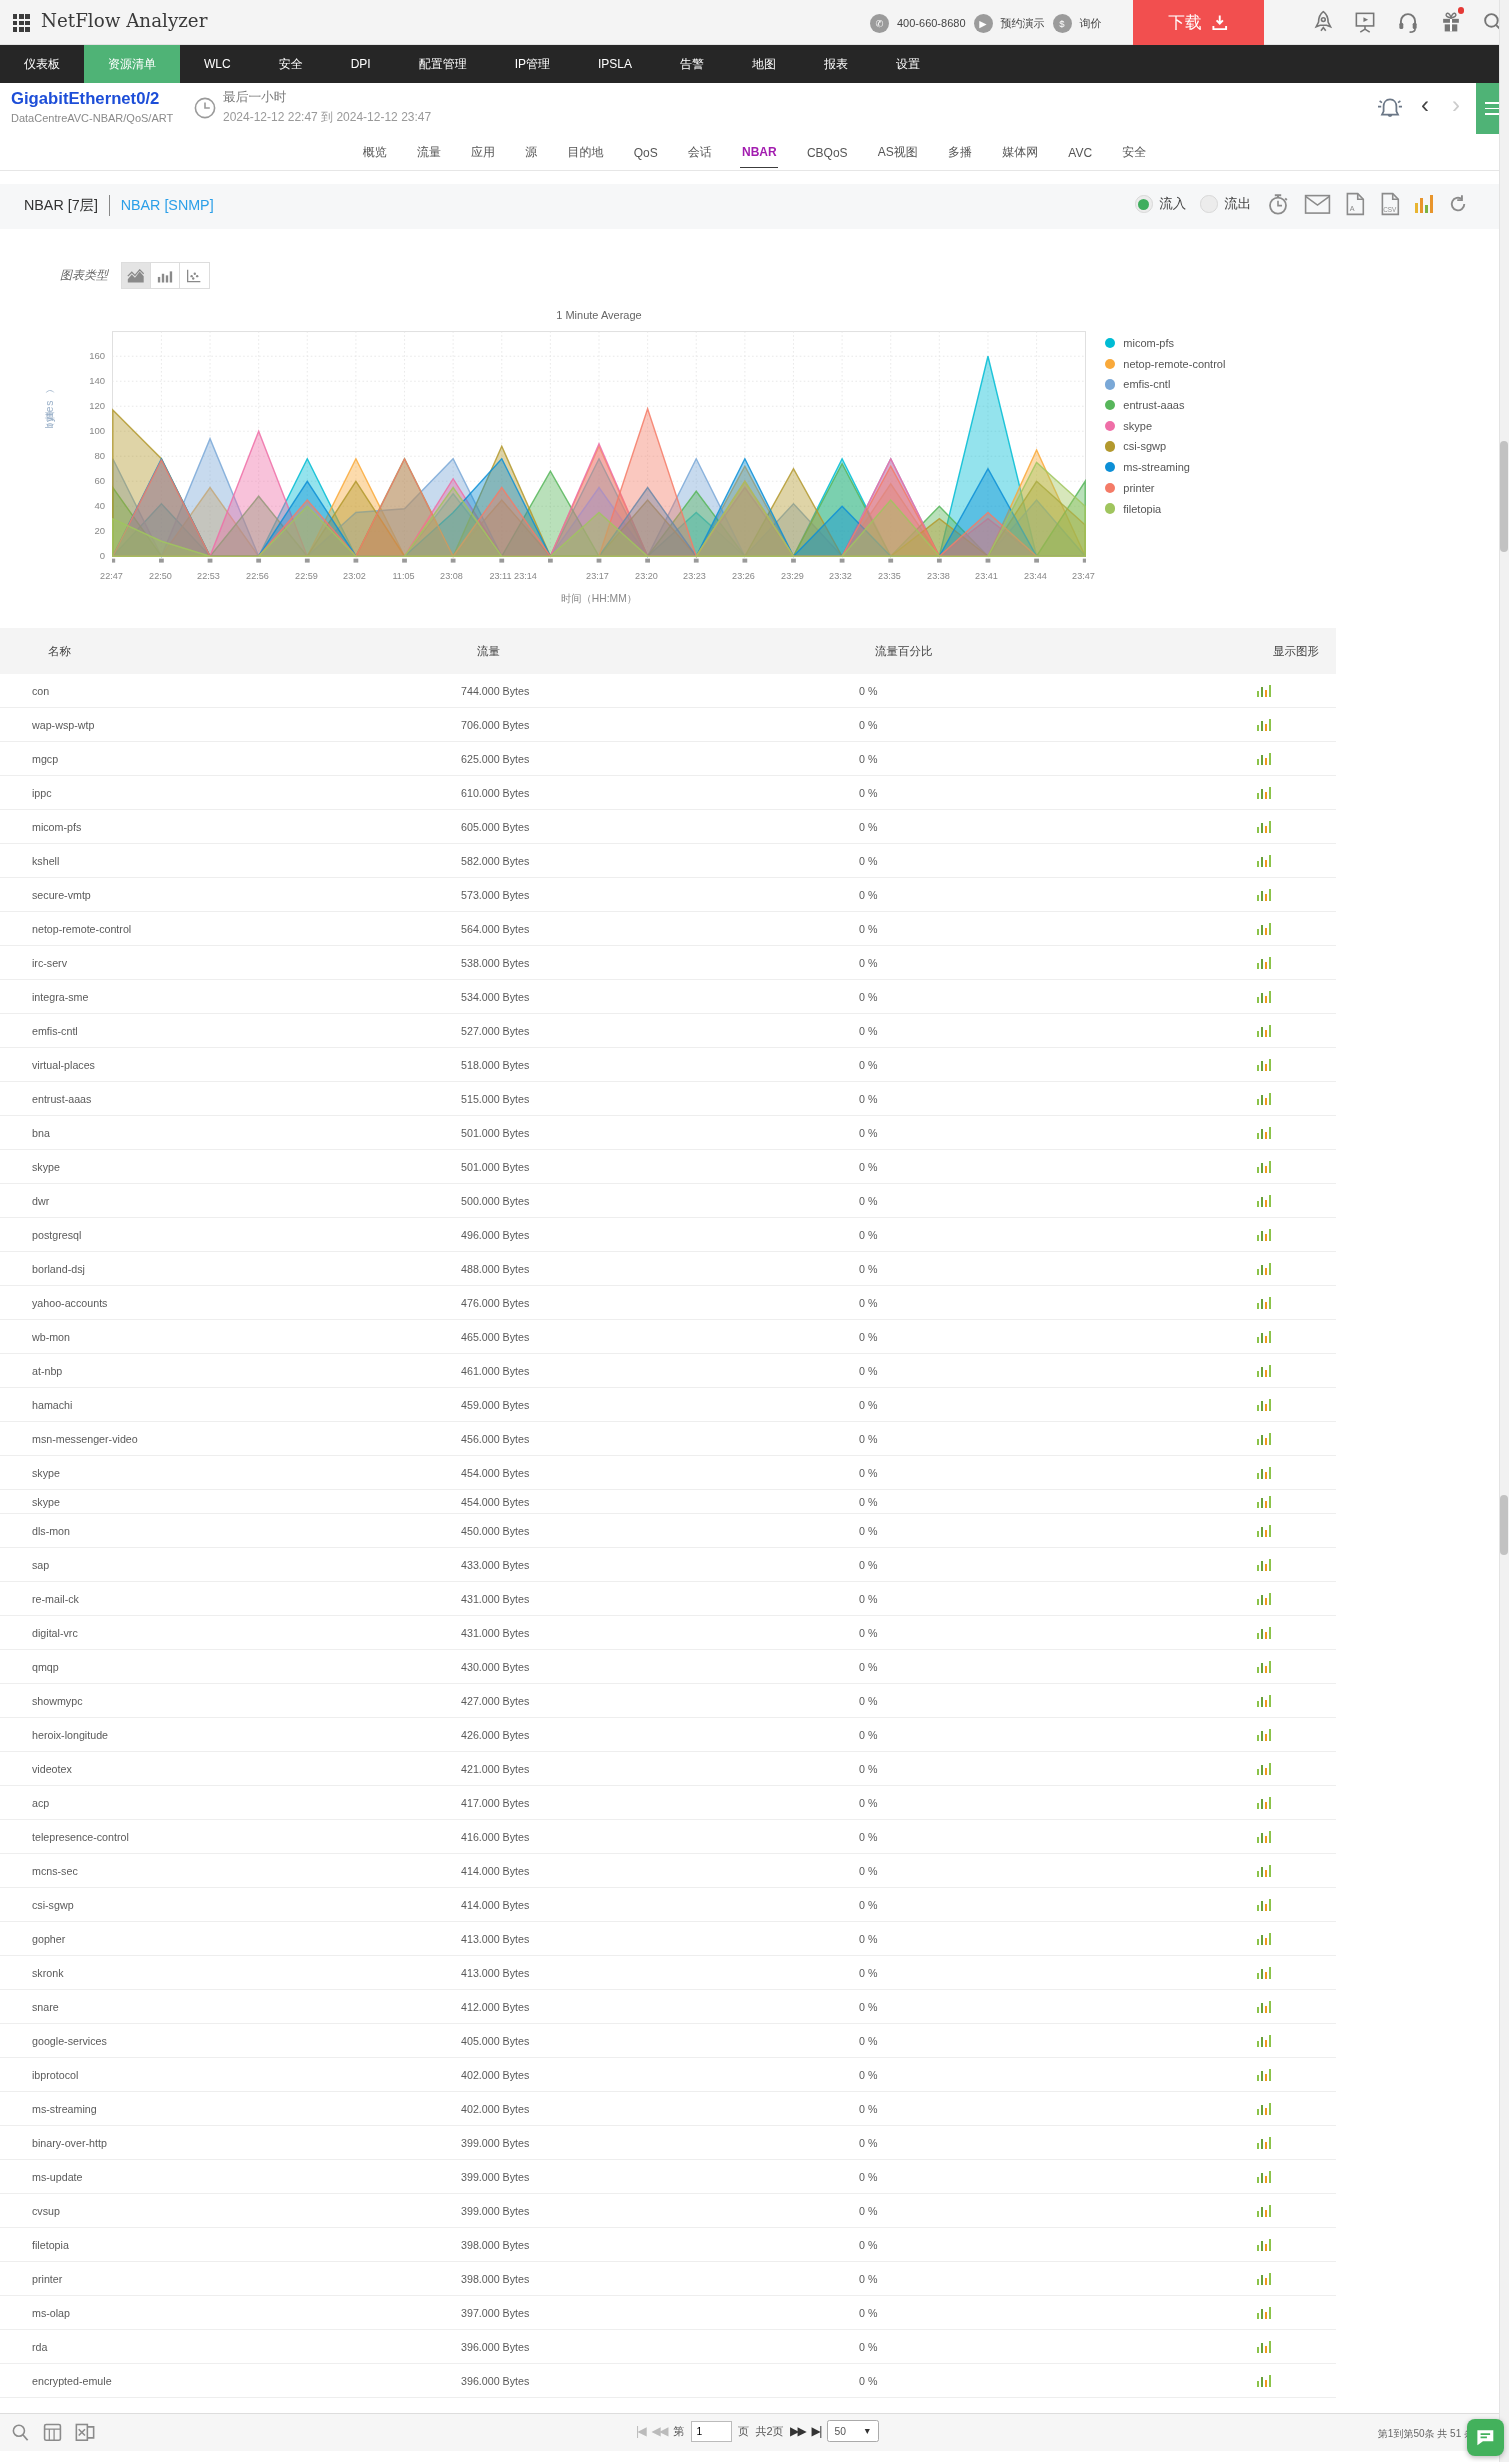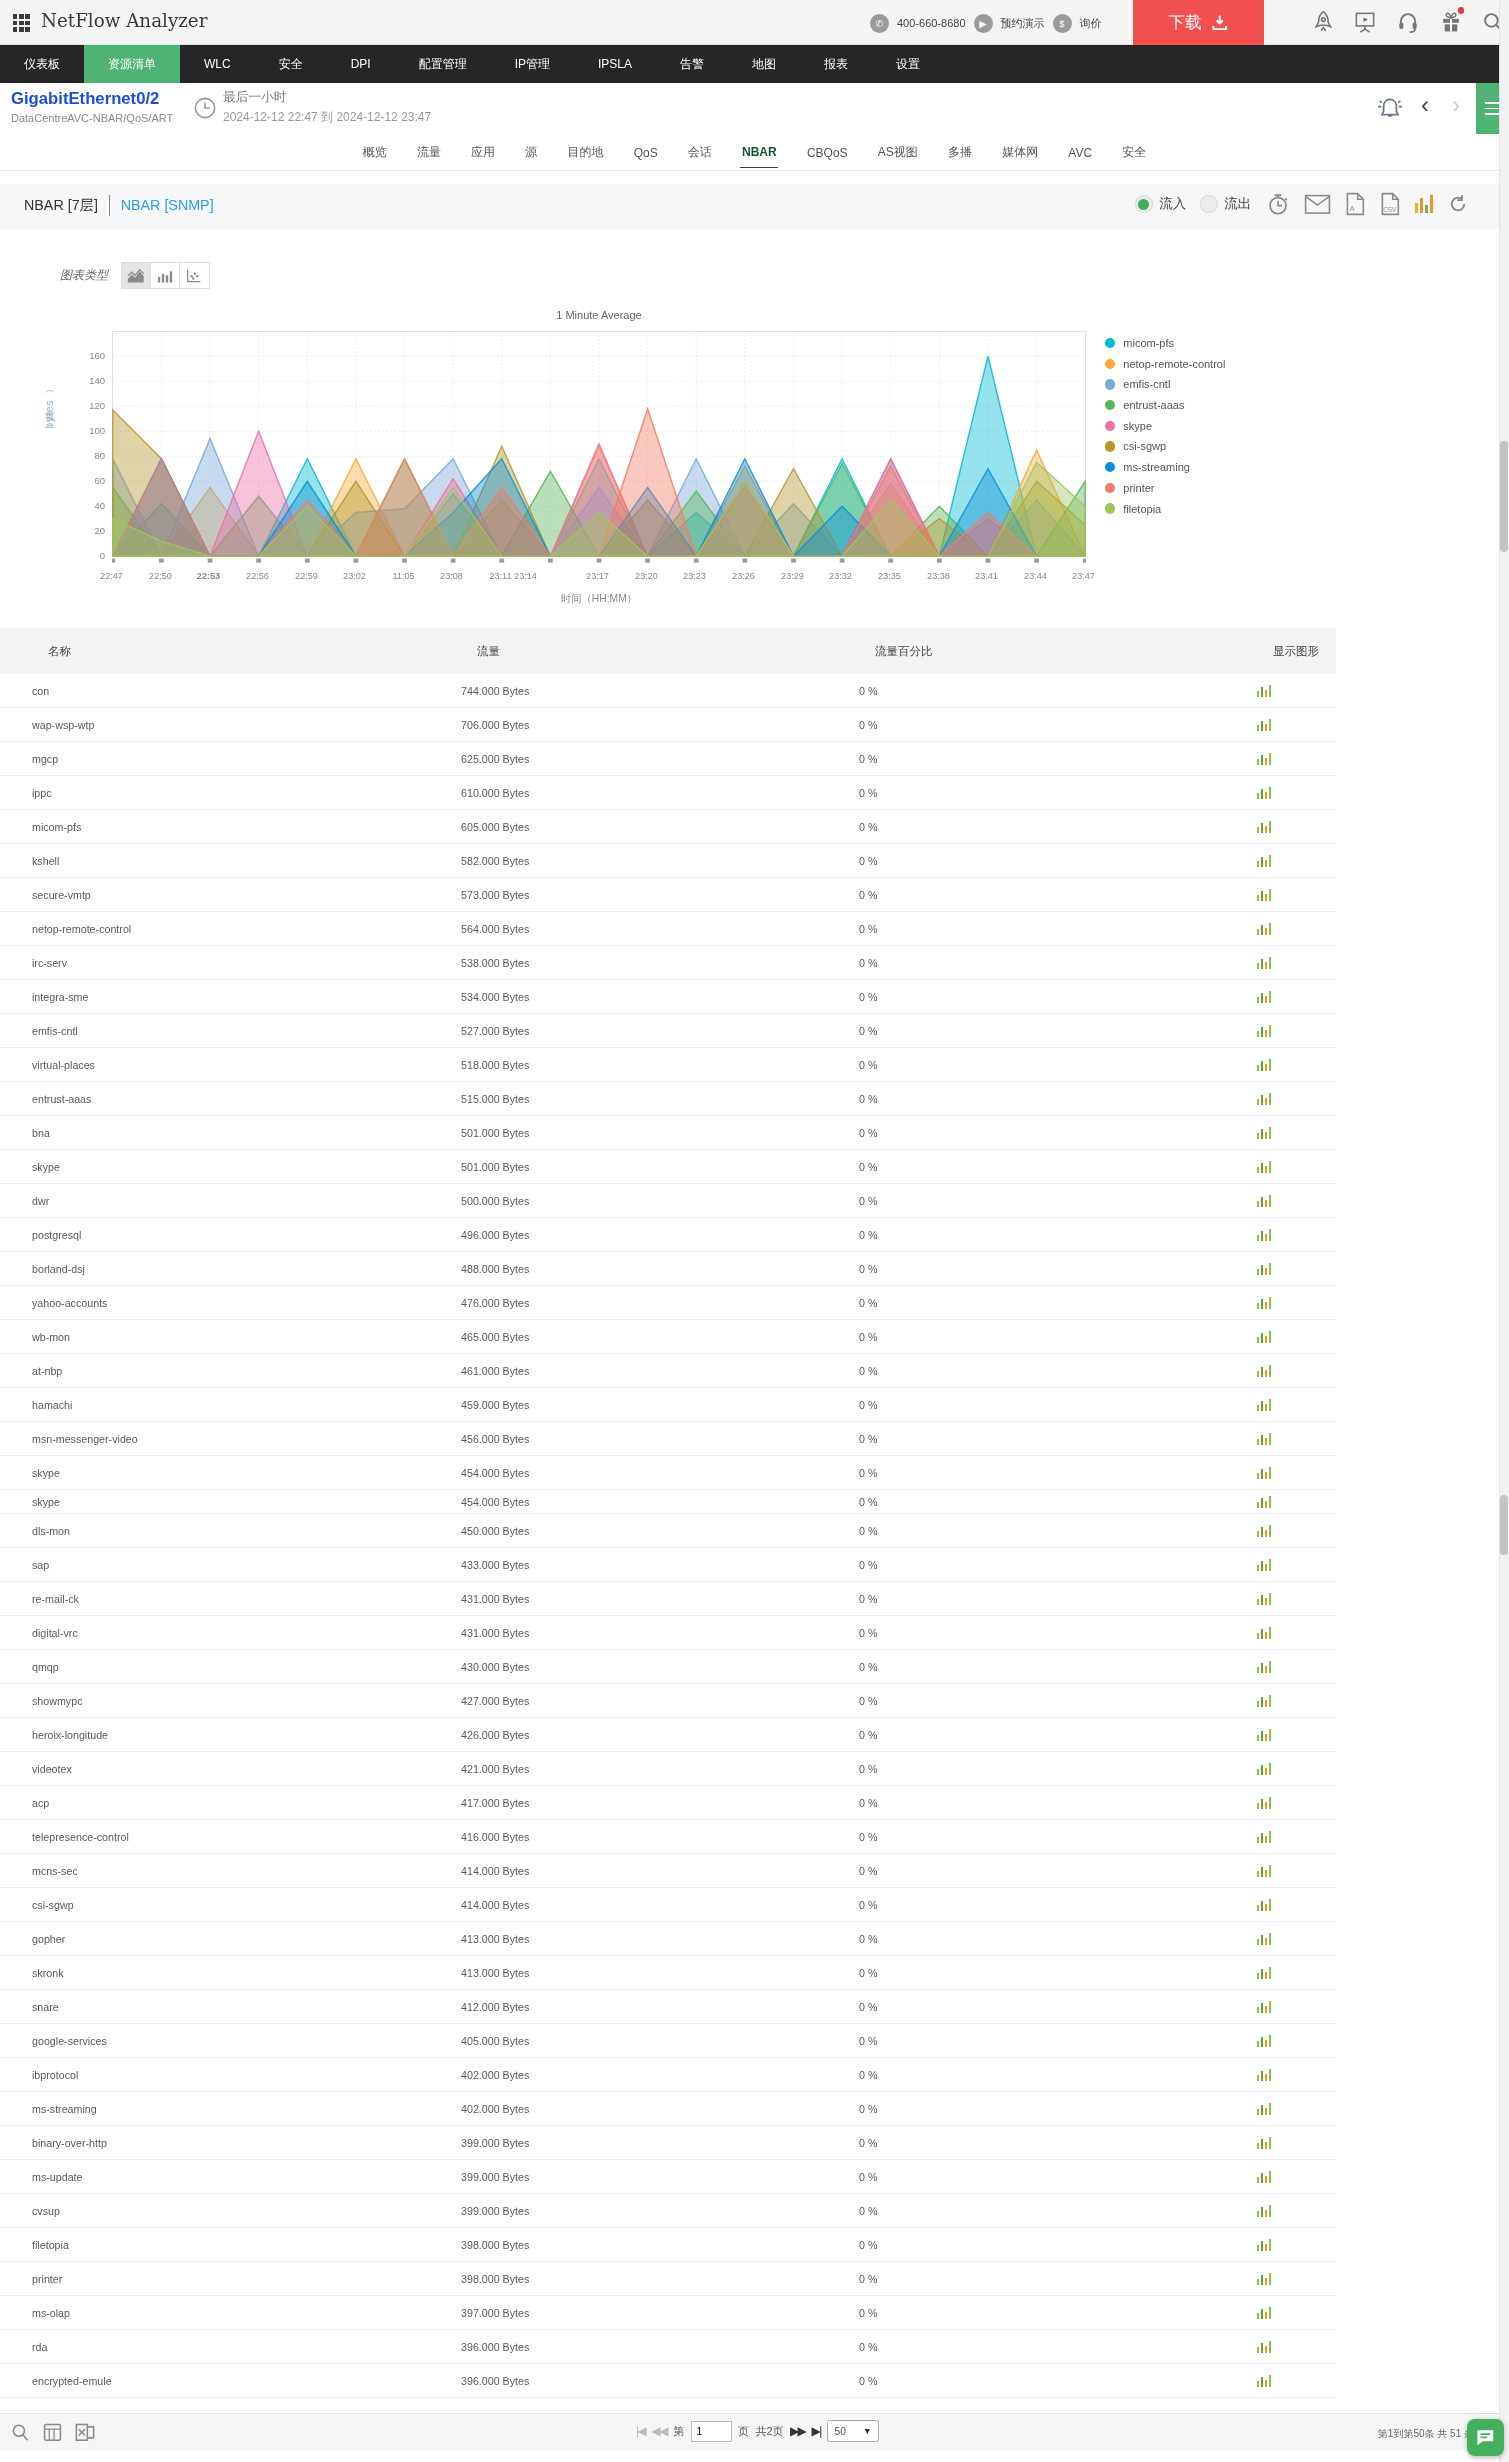--- a/index.html
+++ b/index.html
@@ -34,21 +34,21 @@
   .time-range { position:absolute; left:223px; top:26px; font-size:12px; color:#999; }
   .bell-ring { position:absolute; left:1374px; top:9.5px; }
   .chev { position:absolute; top:8px; font-size:24px; color:#444; cursor:pointer; line-height:27px; }
   .chev.disabled { color:#ccc; }
   .menu-green { position:absolute; left:1476px; top:0; width:33px; height:51px; background:#4fb376; display:flex; flex-direction:column; justify-content:center; align-items:center; gap:4px; cursor:pointer; }
   .menu-green span { display:block; width:16px; height:1.6px; background:#fff; }
 
   
   .subtabs { position:absolute; left:0; top:134px; width:1509px; height:37px; border-bottom:0.8px solid #e6e6e6; display:flex; justify-content:center; gap:27px; align-items:center; }
   .subtab { font-size:12px; color:#555; cursor:pointer; padding:9.5px 1.6px 8px; }
-  .subtab.active { color:#14532d; border-bottom:1.6px solid #3c3c3c; font-weight:bold; }
+  .subtab.active { color:#a21caf; border-bottom:1.6px solid #3c3c3c; font-weight:bold; }
 
   
   .nbar-band { position:absolute; left:0; top:184px; width:1509px; height:45px; background:#f6f7f8; }
   .nbar-left { position:absolute; left:24px; top:11px; font-size:14.3px; color:#333; display:flex; gap:11px; align-items:center; }
   .nbar-left .divider { width:0.8px; height:20.7px; background:#888; }
   .nbar-link { color:#2b9fe8; cursor:pointer; }
   .nbar-right { position:absolute; right:40px; top:8px; display:flex; align-items:center; gap:14.3px; }
   .radio-row { display:flex; align-items:center; gap:6.4px; font-size:13.5px; color:#444; }
   .radio-outer { width:17.5px; height:17.5px; border-radius:50%; background:#ececec; border:0.8px solid #d8d8d8; display:flex; align-items:center; justify-content:center; cursor:pointer; }
   .radio-inner { width:11px; height:11px; border-radius:50%; background:#3fae5e; }
@@ -377,21 +377,21 @@
         <span class="ylab" style="left: 41px; top: 171px;">60</span>
         <span class="ylab" style="left: 41px; top: 146px;">80</span>
         <span class="ylab" style="left: 41px; top: 121px;">100</span>
         <span class="ylab" style="left: 41px; top: 96px;">120</span>
         <span class="ylab" style="left: 41px; top: 71px;">140</span>
         <span class="ylab" style="left: 41px; top: 46px;">160</span>
       </div>
     <div id="xlabs">
         <span class="xlab" style="left: 58px;">22:47</span>
         <span class="xlab" style="left: 107px;">22:50</span>
-        <span class="xlab" style="left: 155px; font-weight: bold;">22:53</span>
+        <span class="xlab" style="left: 155px;">22:53</span>
         <span class="xlab" style="left: 204px;">22:56</span>
         <span class="xlab" style="left: 253px;">22:59</span>
         <span class="xlab" style="left: 301px;">23:02</span>
         <span class="xlab" style="left: 350px;">11:05</span>
         <span class="xlab" style="left: 398px;">23:08</span>
         <span class="xlab" style="left: 447px;">23:11</span>
         <span class="xlab" style="left: 472px;">23:14</span>
         <span class="xlab" style="left: 544px;">23:17</span>
         <span class="xlab" style="left: 593px;">23:20</span>
         <span class="xlab" style="left: 641px;">23:23</span>

